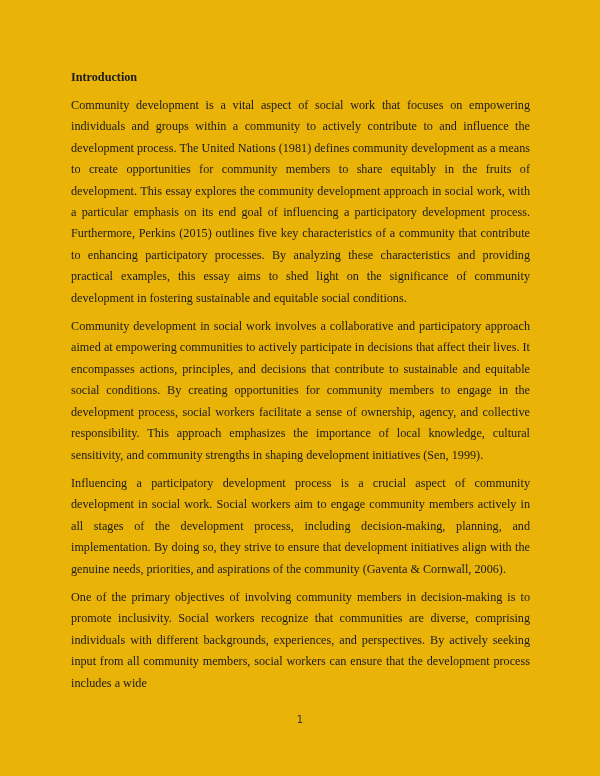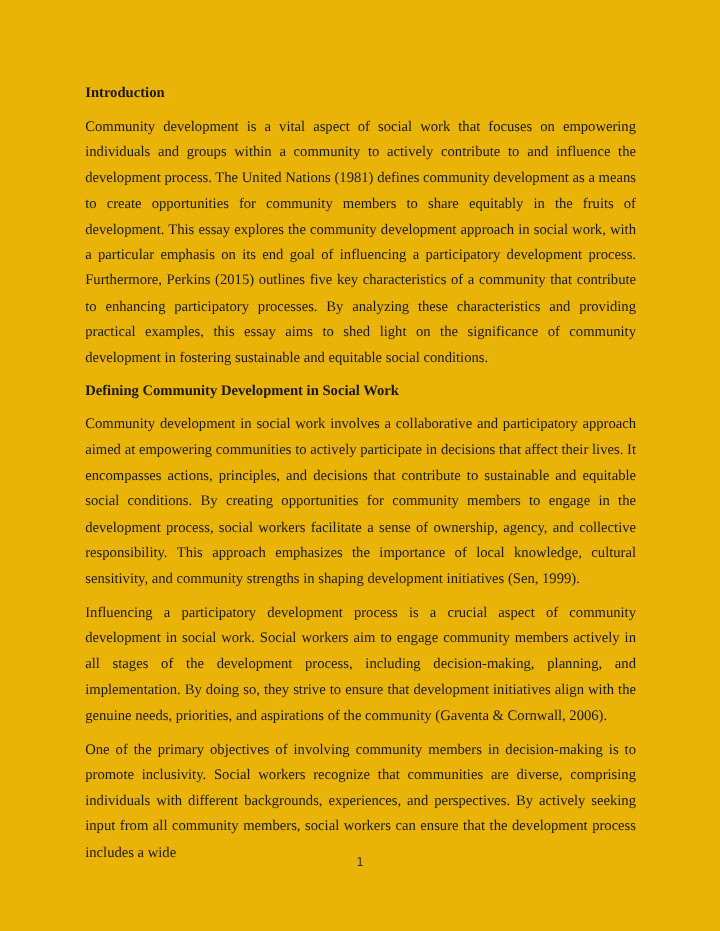--- a/index.html
+++ b/index.html
@@ -54,21 +54,20 @@
   </style>
 </head>
 <body>
 
 <div class="page">
   <div class="content">
 
     <div class="heading">Introduction</div>
     <p class="para">Community development is a vital aspect of social work that focuses on empowering individuals and groups within a community to actively contribute to and influence the development process. The United Nations (1981) defines community development as a means to create opportunities for community members to share equitably in the fruits of development. This essay explores the community development approach in social work, with a particular emphasis on its end goal of influencing a participatory development process. Furthermore, Perkins (2015) outlines five key characteristics of a community that contribute to enhancing participatory processes. By analyzing these characteristics and providing practical examples, this essay aims to shed light on the significance of community development in fostering sustainable and equitable social conditions.</p>
 
-    <div class="heading">Defining Community Development in Social Work</div>
     <p class="para">Community development in social work involves a collaborative and participatory approach aimed at empowering communities to actively participate in decisions that affect their lives. It encompasses actions, principles, and decisions that contribute to sustainable and equitable social conditions. By creating opportunities for community members to engage in the development process, social workers facilitate a sense of ownership, agency, and collective responsibility. This approach emphasizes the importance of local knowledge, cultural sensitivity, and community strengths in shaping development initiatives (Sen, 1999).</p>
 
     <p class="para">Influencing a participatory development process is a crucial aspect of community development in social work. Social workers aim to engage community members actively in all stages of the development process, including decision-making, planning, and implementation. By doing so, they strive to ensure that development initiatives align with the genuine needs, priorities, and aspirations of the community (Gaventa &amp; Cornwall, 2006).</p>
     <p class="para last-para">One of the primary objectives of involving community members in decision-making is to promote inclusivity. Social workers recognize that communities are diverse, comprising individuals with different backgrounds, experiences, and perspectives. By actively seeking input from all community members, social workers can ensure that the development process includes a wide</p>
 
   </div>
 
   <div class="page-number">1</div>
 </div>
 

